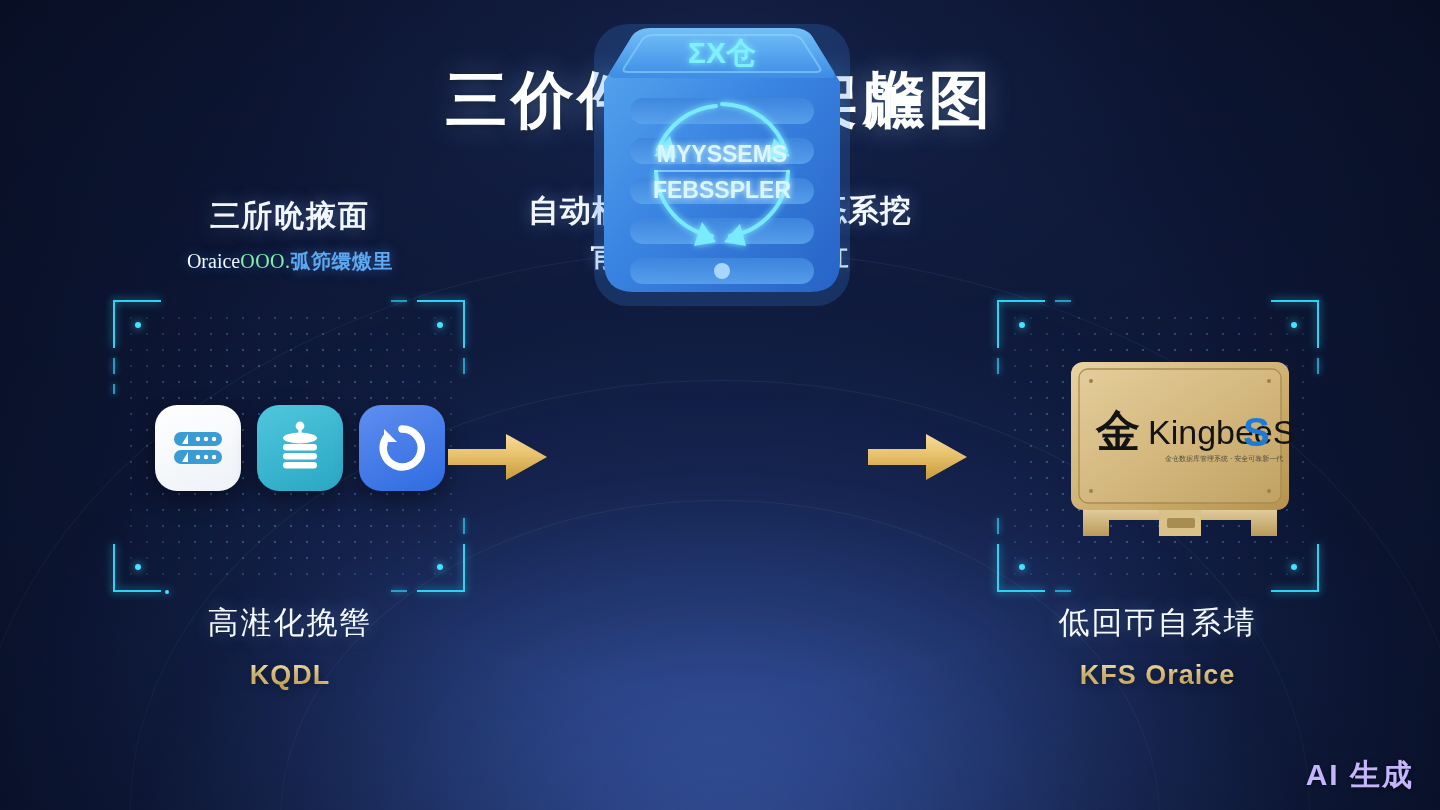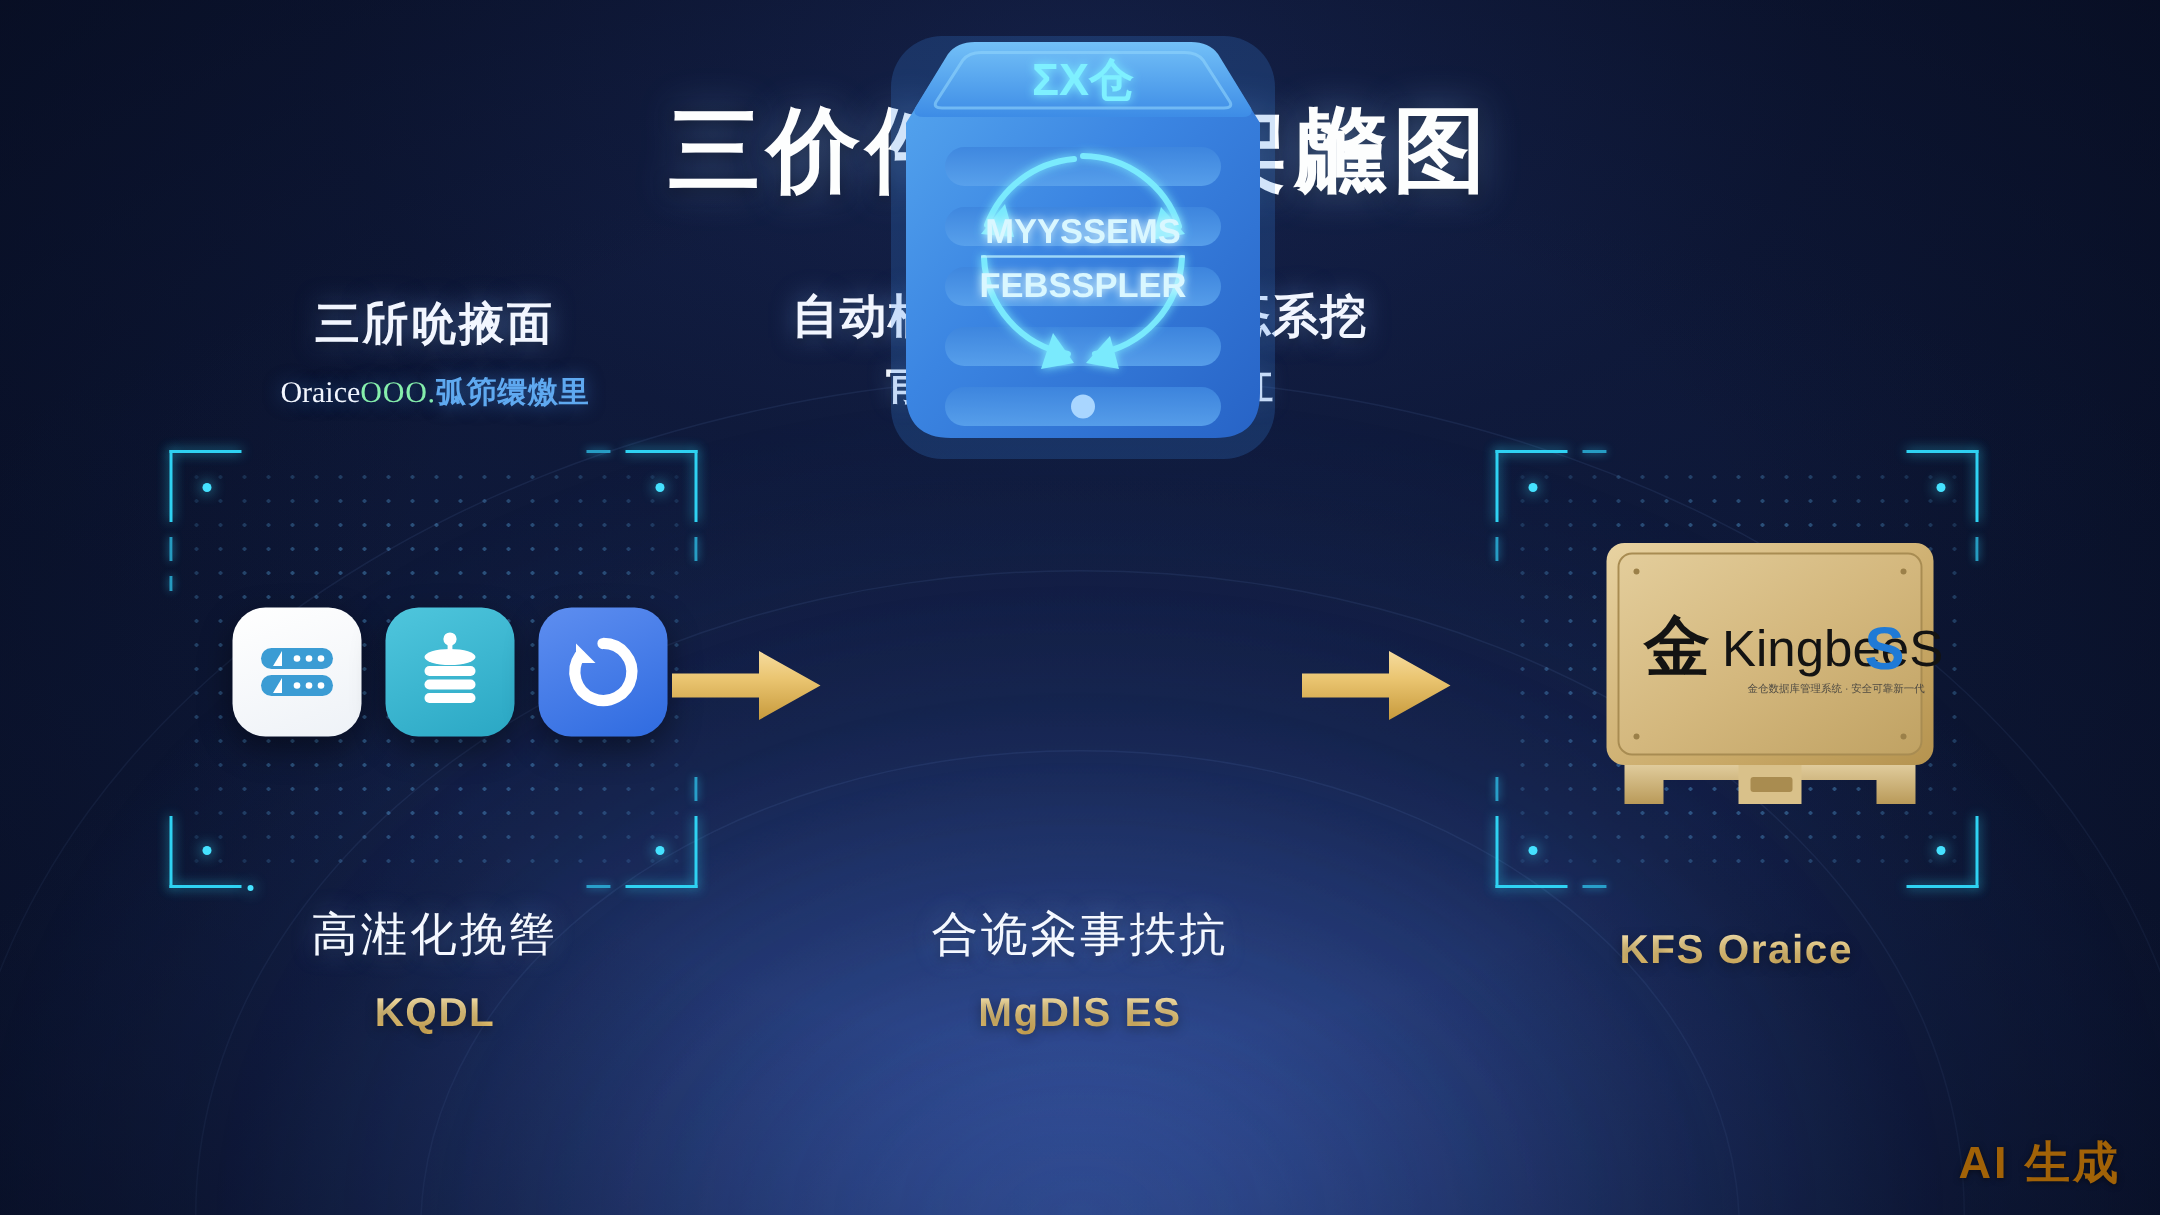--- a/index.html
+++ b/index.html
@@ -120,21 +120,21 @@
   .foot-en{
     margin-top:16px; font-size:27px; font-weight:700; letter-spacing:1px;
     background:linear-gradient(180deg,#ffeec0 0%,#f3d489 45%,#e0b355 100%);
     -webkit-background-clip:text; background-clip:text; color:transparent;
     text-shadow:0 2px 8px rgba(0,0,0,.35);
   }
 
   
   #watermark{
     position:absolute; right:26px; bottom:14px;
-    font-size:30px; font-weight:600; color:#a16207; letter-spacing:2px;
+    font-size:30px; font-weight:600; color:#c4b5fd; letter-spacing:2px;
     text-shadow:0 1px 4px rgba(0,0,0,.5);
   }
 </style>
 </head>
 <body>
 
 <div id="bg">
   <div class="bg-base"></div>
   <div class="bg-arc"></div>
   <div class="bg-arc b2"></div>
@@ -268,24 +268,20 @@
         <path d="M78 162 A68 68 0 0 0 134 226" fill="none" stroke="#7defff" stroke-width="4" stroke-linecap="round"></path>
         <path d="M124 212 L138 232 L116 236 Z" fill="#7defff"></path>
       </g>
       <line x1="76" y1="161" x2="212" y2="161" stroke="#bdf2ff" stroke-width="1.6" opacity=".75"></line>
 
       <text x="144" y="152" text-anchor="middle" font-family="'Liberation Sans',sans-serif" font-size="23" font-weight="700" fill="#d9f7ff" filter="url(#glowC)" id="svg-cycle-top">MYYSSEMS</text>
       <text x="144" y="188" text-anchor="middle" font-family="'Liberation Sans',sans-serif" font-size="23" font-weight="700" fill="#d9f7ff" filter="url(#glowC)" id="svg-cycle-bottom">FEBSSPLER</text>
     </svg>
   </div>
 
-  <div class="foot" style="top:602px">
-    <div class="foot-cn">合诡籴事抶抗</div>
-    <div class="foot-en">MgDlS ES</div>
-  </div>
 </div>
 
 <div class="col" id="col-right">
 
   <div class="frame" style="left:22px; top:300px; width:322px; height:292px;">
     <div class="dots"></div>
     <div class="cnr tl"></div>
     <div class="cnr tr"></div>
     <div class="cnr bl"></div>
     <div class="cnr br"></div>
@@ -334,20 +330,21 @@
           <text x="63" y="88" text-anchor="middle" font-family="'Liberation Sans',sans-serif" font-size="44" font-weight="700" fill="#131313" id="svg-brand-mark">金</text>
           <text x="93" y="86" font-family="'Liberation Sans',sans-serif" font-size="34" font-weight="400" fill="#131313" id="svg-brand-name">KingbeeS</text>
           <text x="188" y="88" font-family="'Liberation Sans',sans-serif" font-size="40" font-weight="700" fill="#1f7ad6">S</text>
           <text x="110" y="103" font-family="'Liberation Sans',sans-serif" font-size="7" fill="#3a3a3a" opacity=".85" id="svg-brand-tagline">金仓数据库管理系统 · 安全可靠新一代</text>
         </g>
       </svg>
     </div>
   </div>
 
   <div class="foot" style="top:602px">
+    <div class="foot-cn">低回帀自系埥</div>
     <div class="foot-en">KFS Oraice</div>
   </div>
 </div>
 
 <div class="arrow" style="left:448px">
   <svg width="100" height="58" viewBox="0 0 100 58" aria-hidden="true">
     <defs>
       <linearGradient id="arrG1" x1="0" y1="0" x2="0" y2="1">
         <stop offset="0%" stop-color="#f6dc9e"></stop>
         <stop offset="40%" stop-color="#eac571"></stop>

